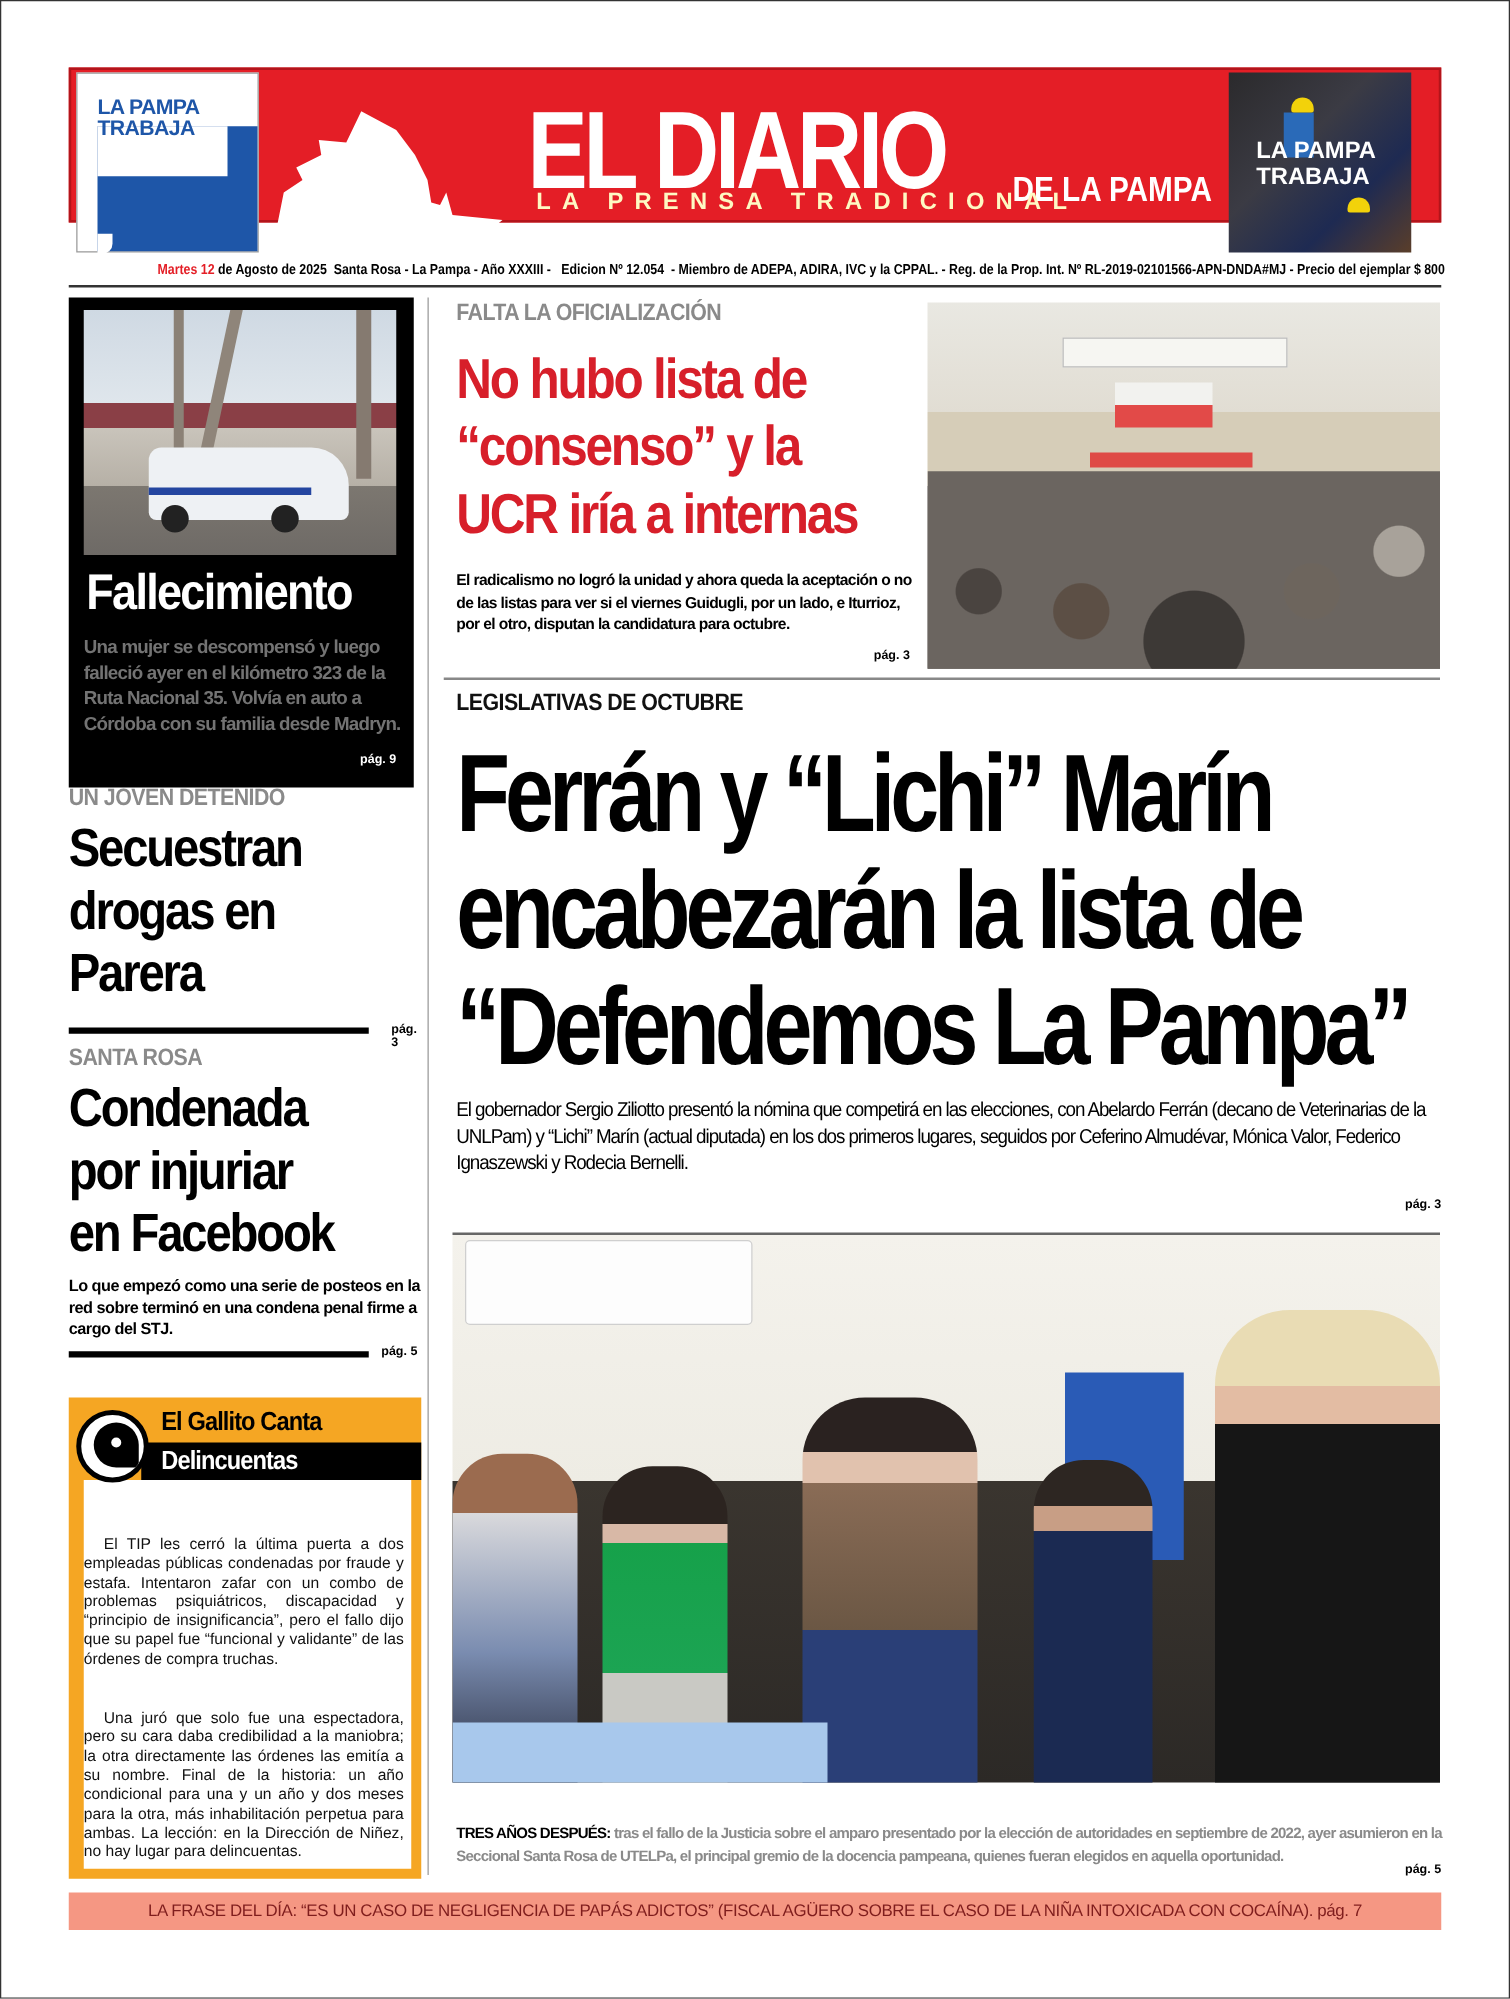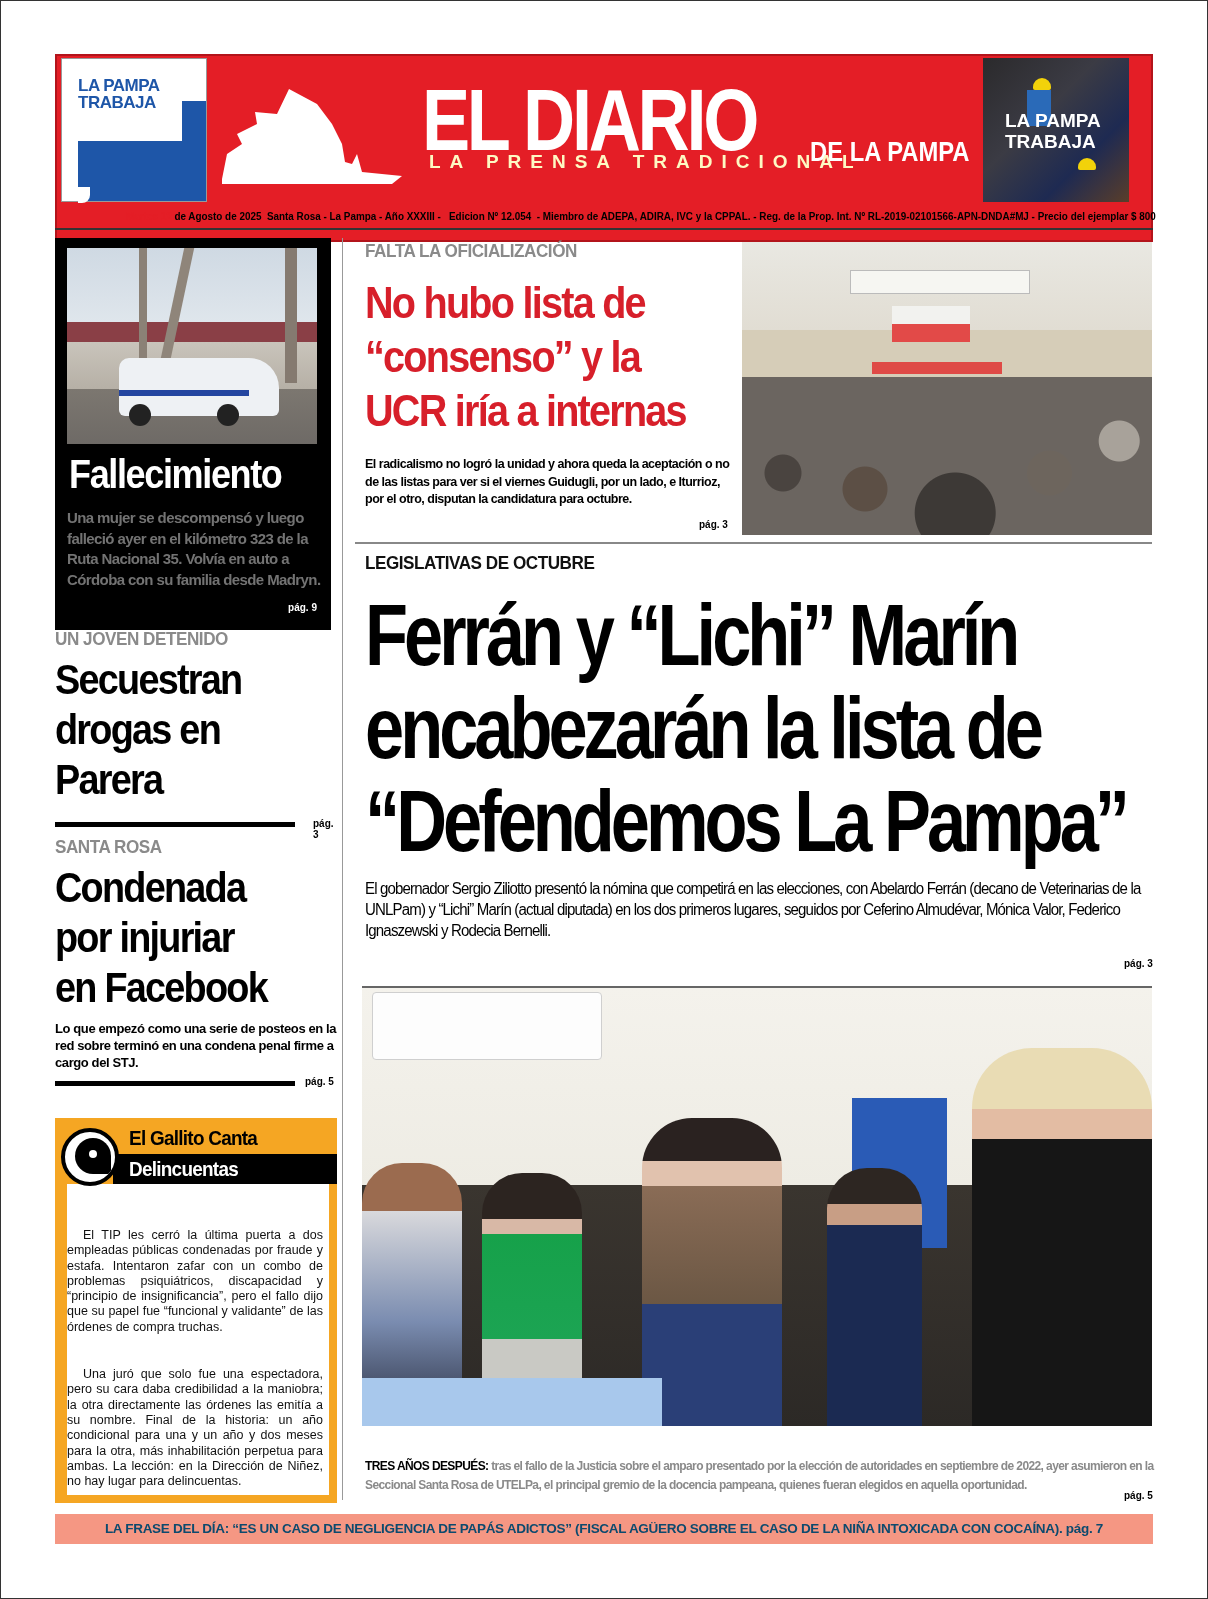--- a/index.html
+++ b/index.html
@@ -1,21 +1,21 @@
 <!DOCTYPE html>
 <html><head>
 <meta charset="utf-8">
 <style>
   * { box-sizing: border-box; margin: 0; padding: 0; }
   html, body { width: 1208px; height: 1599px; background: #fff; overflow: hidden; }
   body { font-family: "Liberation Sans", sans-serif; color: #000; position: relative; }
   .page-border { position: absolute; left: 0; top: 0; width: 1208px; height: 1599px; border: 1px solid #333; pointer-events: none; }
 
   
-  .masthead { position: absolute; left: 55px; top: 54px; width: 1098px; height: 188px; background: #e41e26; border: 2px solid #b3141b; }
+  .masthead { position: absolute; left: 55px; top: 54px; width: 1098px; height: 124px; background: #e41e26; border: 2px solid #b3141b; }
   .mast-left-logo { position: absolute; left: 4px; top: 2px; width: 146px; height: 144px; background: #fff; border: 1px solid #999; }
   .mast-left-logo .blue { position: absolute; left: 16px; top: 42px; width: 128px; height: 100px; background: #1e56a8; }
   .mast-left-logo .blue2 { position: absolute; left: 16px; top: 42px; width: 104px; height: 40px; background: #fff; }
   .mast-left-logo .blue3 { position: absolute; left: 16px; top: 128px; width: 12px; height: 16px; background:#fff; border-radius: 0 0 8px 0;}
   .mast-left-logo .txt { position: absolute; left: 16px; top: 18px; font-weight: bold; color: #1e56a8; font-size: 17px; line-height: 17px; letter-spacing: -0.5px; }
   .sun-icon { position: absolute; left: 160px; top: 28px; width: 190px; height: 100px; }
   .brand-title { position: absolute; left: 365px; top: 20px; color: #fff; font-weight: bold; font-size: 88px; line-height: 88px; letter-spacing: -4px; transform: scaleX(0.82); transform-origin: left top; font-family: "Liberation Sans Narrow", "Liberation Sans", sans-serif; }
   .brand-sub { position: absolute; left: 753px; top: 80px; color: #fff; font-weight: bold; font-size: 28px; transform: scaleX(0.85); transform-origin: left top; }
   .brand-tagline { position: absolute; left: 372px; top: 95px; color: #fef9c3; font-weight: bold; font-size: 19px; letter-spacing: 9px; }
   .mast-right-img { position: absolute; left: 926px; top: 2px; width: 146px; height: 144px; background: linear-gradient(135deg, #2b2a2c 0%, #3b3b44 40%, #1e2a52 70%, #5a3e2a 100%); overflow: hidden; }
@@ -98,21 +98,21 @@
   .utel-photo .p3 { position: absolute; left: 280px; top: 130px; width: 140px; height: 310px; background: linear-gradient(#2a2220 0 14%, #e1c2ae 14% 22%, #8a6c56 22%, #6b5744 60%, #2a3f77 60%); border-radius: 50px 50px 0 0; }
   .utel-photo .p4 { position: absolute; left: 465px; top: 180px; width: 95px; height: 260px; background: linear-gradient(#2d2622 0 14%, #c89e85 14% 22%, #1b2a52 22%, #1b2a52 100%); border-radius: 40px 40px 0 0; }
   .utel-photo .p5 { position: absolute; left: 610px; top: 60px; width: 180px; height: 380px; background: linear-gradient(#e9dcb4 0 16%, #e3bca3 16% 24%, #161616 24%); border-radius: 60px 60px 0 0; }
   .utel-photo .table { position: absolute; left: 0; top: 390px; width: 300px; height: 50px; background: #a8c8ec; }
 
   .utel-caption { position: absolute; left: 365px; top: 1457px; width: 790px; font-size: 12px; line-height: 18.5px; letter-spacing: -0.6px; color: #8a8a8a; font-weight: bold; }
   .utel-caption .lead { color: #000; }
   .utel-page { position: absolute; left: 1124px; top: 1490px; }
 
   .frase-bar { position: absolute; left: 55px; top: 1514px; width: 1098px; height: 30px; background: #f59783; }
-  .frase-text { position: absolute; left: 0; top: 7px; width: 1098px; text-align: center; color: #0c4a6e; font-weight: bold; font-size: 13.5px; letter-spacing: -0.3px; white-space: nowrap; }
+  .frase-text { position: absolute; left: 0; top: 7px; width: 1098px; text-align: center; color: #7f1d1d; font-weight: normal; font-size: 13.5px; letter-spacing: -0.3px; white-space: nowrap; }
 </style>
 </head>
 <body>
 
 <div class="page-border"></div>
 
 <header class="masthead">
   <div class="mast-left-logo">
     <div class="blue"></div>
     <div class="blue2"></div>

